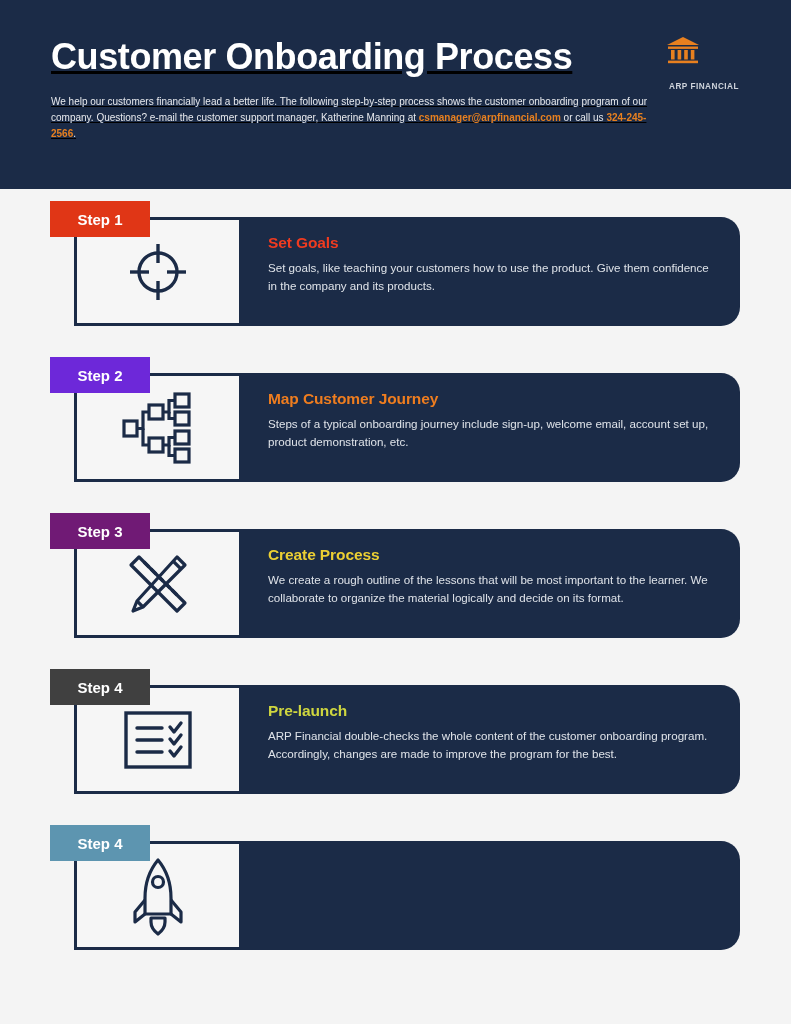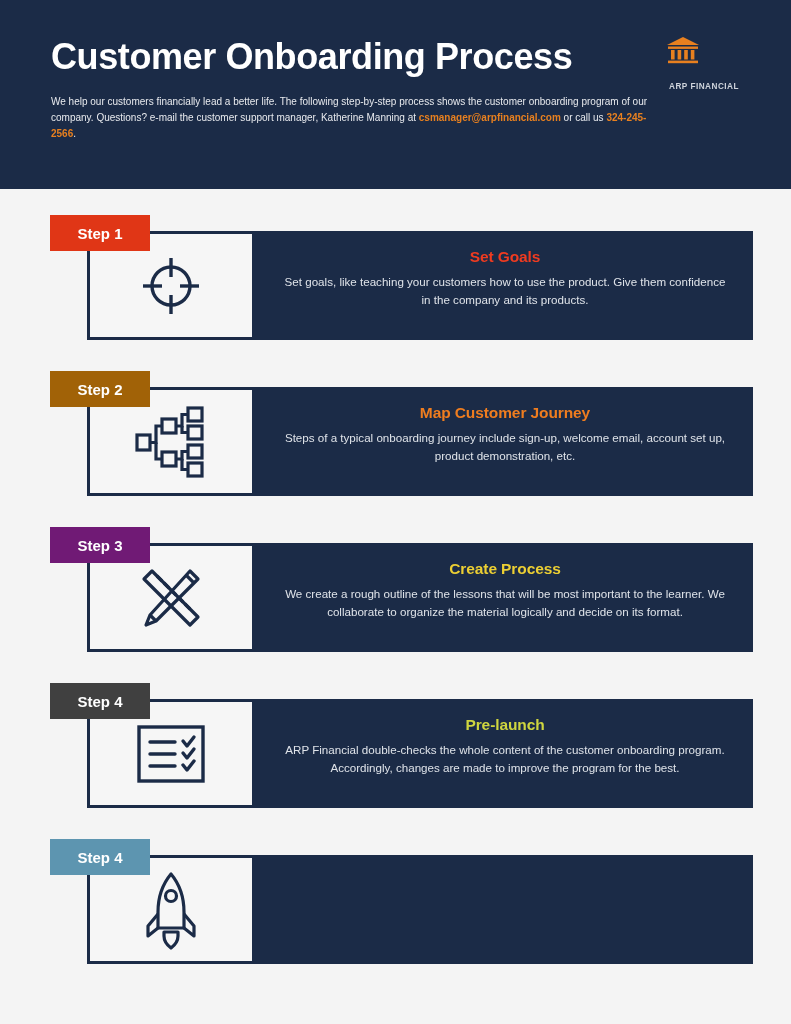--- a/index.html
+++ b/index.html
@@ -18,20 +18,21 @@
     position: relative;
     background: #f4f4f4;
   }
 
   
   .header {
     background: #1b2b47;
     height: 189px;
     padding: 38px 50px 0 51px;
     position: relative;
+    text-decoration: underline;
   }
 
   .header-title {
     color: #ffffff;
     font-size: 36px;
     font-weight: bold;
     letter-spacing: -0.4px;
     line-height: 1.08;
   }
 
@@ -64,39 +65,39 @@
     margin-top: 16px;
     color: #cfd4dc;
     font-size: 8.2px;
     font-weight: bold;
     letter-spacing: 0.5px;
   }
 
   
   .steps {
     position: relative;
-    padding: 26px 0 0 0;
-    text-align: center;
+    padding: 12px 0 0 0;
   }
 
   .step {
     position: relative;
     height: 125px;
     margin-bottom: 31px;
   }
 
   .step-body {
     position: absolute;
-    left: 87px;
+    left: 74px;
     top: 16px;
     width: 666px;
     height: 109px;
     background: #1b2b47;
     display: flex;
     align-items: stretch;
+    border-radius: 19px;
   }
 
   .icon-box {
     width: 168px;
     flex: 0 0 168px;
     background: #f6f6f6;
     border: 3px solid #1b2b47;
     display: flex;
     align-items: center;
     justify-content: center;
@@ -184,21 +185,21 @@
           </span>
         </div>
         <div class="text-box">
           <div class="step-title" style="color:#f03b20">Set Goals</div>
           <div class="step-desc">Set goals, like teaching your customers how to use the product. Give them confidence in the company and its products.</div>
         </div>
       </div>
     </div>
 
     <div class="step">
-      <div class="badge" style="background:#a16207">
+      <div class="badge" style="background:#6d28d9">
         <span>Step 2</span>
       </div>
       <div class="step-body">
         <div class="icon-box">
           <span>
             <svg width="76" height="76" viewBox="0 0 76 76" fill="none" stroke="#1b2b47" stroke-width="3.2">
               <rect x="4" y="31" width="13" height="15"></rect>
               <rect x="29" y="15" width="14" height="14"></rect>
               <rect x="29" y="48" width="14" height="14"></rect>
               <rect x="55" y="4" width="14" height="13"></rect>

